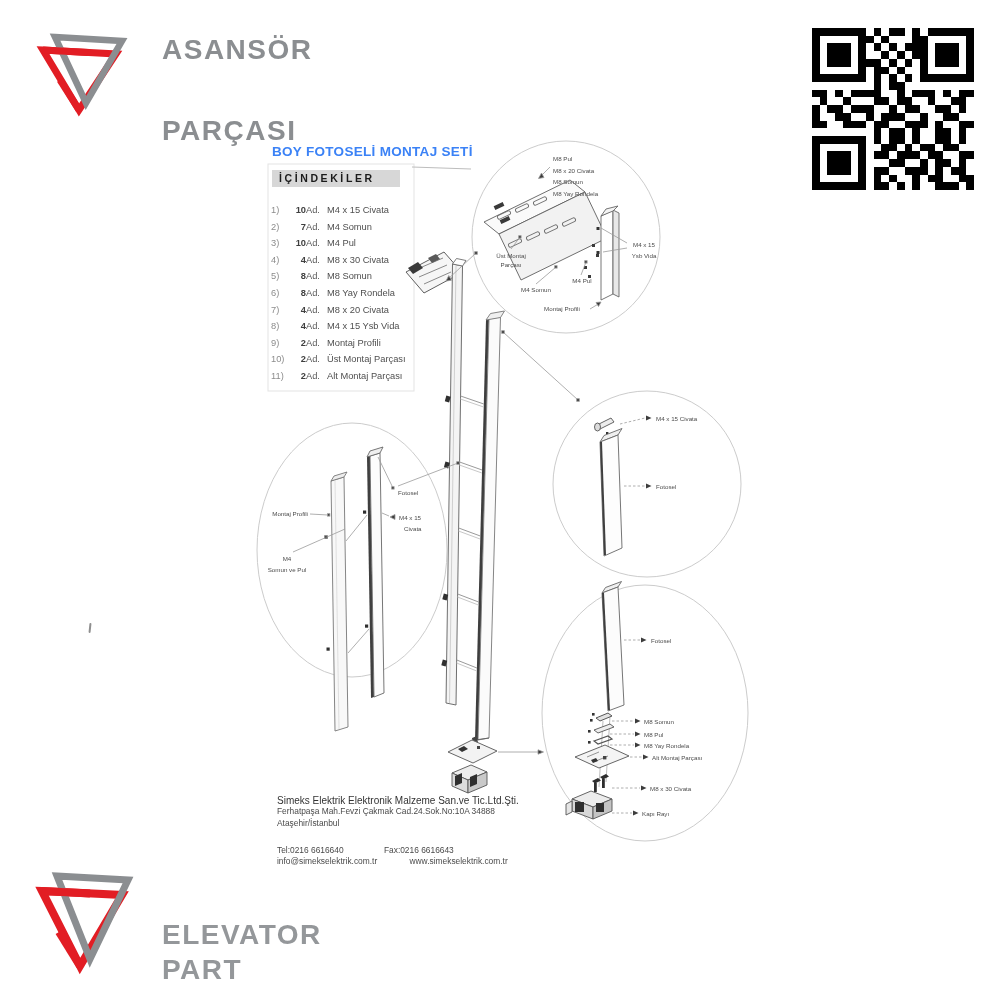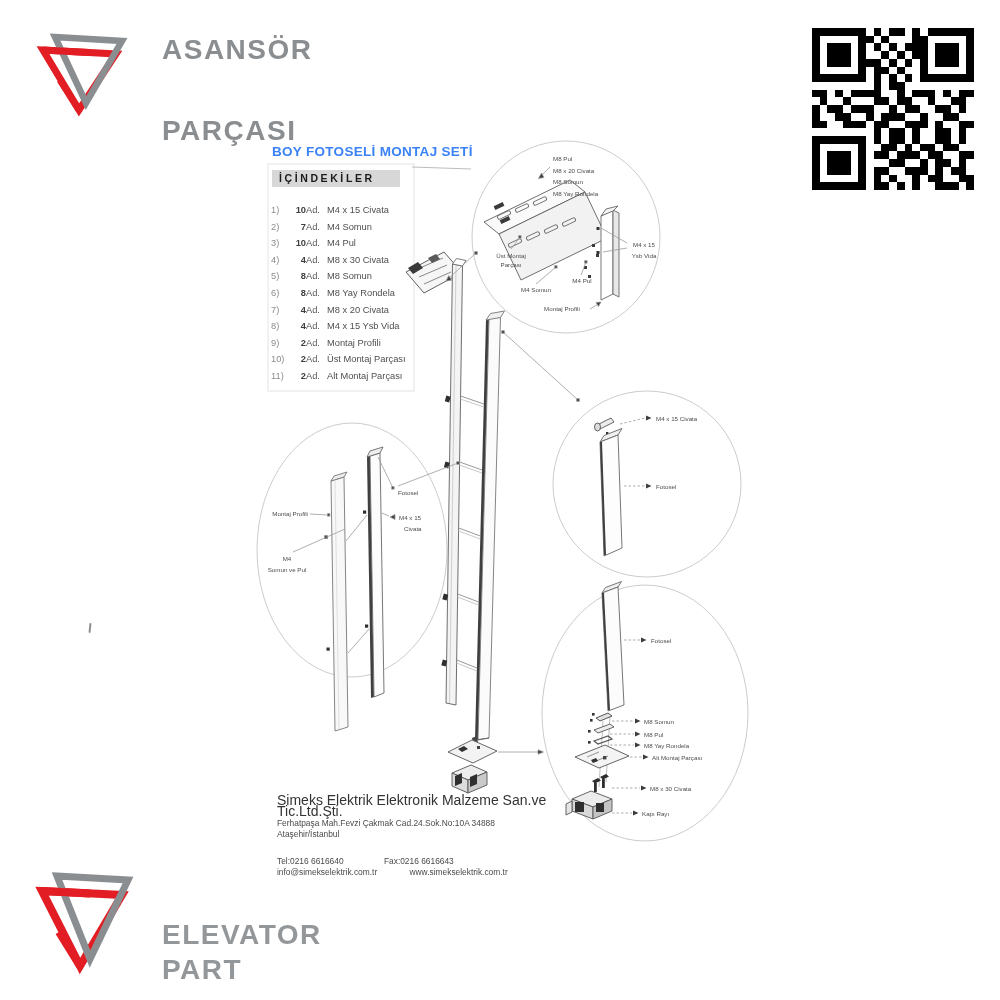--- a/index.html
+++ b/index.html
@@ -18,21 +18,21 @@
   .sheet-title{font-size:13.5px;font-weight:800;color:#3b82f6;letter-spacing:.3px;}
   .contents-bar{width:121px;height:17px;background:#d7d7d7;color:#1b1b1b;
       font-size:10.5px;font-weight:700;letter-spacing:2.6px;line-height:17px;padding-left:7px;}
   .list{font-size:9.3px;color:#555;}
   .row{display:grid;grid-template-columns:20px 15px 21px auto;height:16.6px;line-height:16.6px;}
   .row .n{color:#8c8c8c;}
   .row .q{font-weight:700;color:#3f3f3f;text-align:right;}
   .row .u{color:#5a5a5a;}
   .row .d{color:#4f4f4f;}
   .company{font-size:8.4px;color:#4a4a4a;line-height:11.3px;}
-  .company .c1{font-size:14px;color:#333;}
+  .company .c1{font-size:10px;color:#333;}
   .company .gap{display:inline-block;width:38px;}
   
   svg text{font-family:"Liberation Sans",sans-serif;font-size:6.2px;fill:#4c4c4c;}
   svg text.mid{text-anchor:middle;}
   svg text.end{text-anchor:end;}
   .stray{width:2px;height:10px;background:#8f8f8f;transform:rotate(6deg);border-radius:1px;}
 </style>
 </head>
 <body>
 

